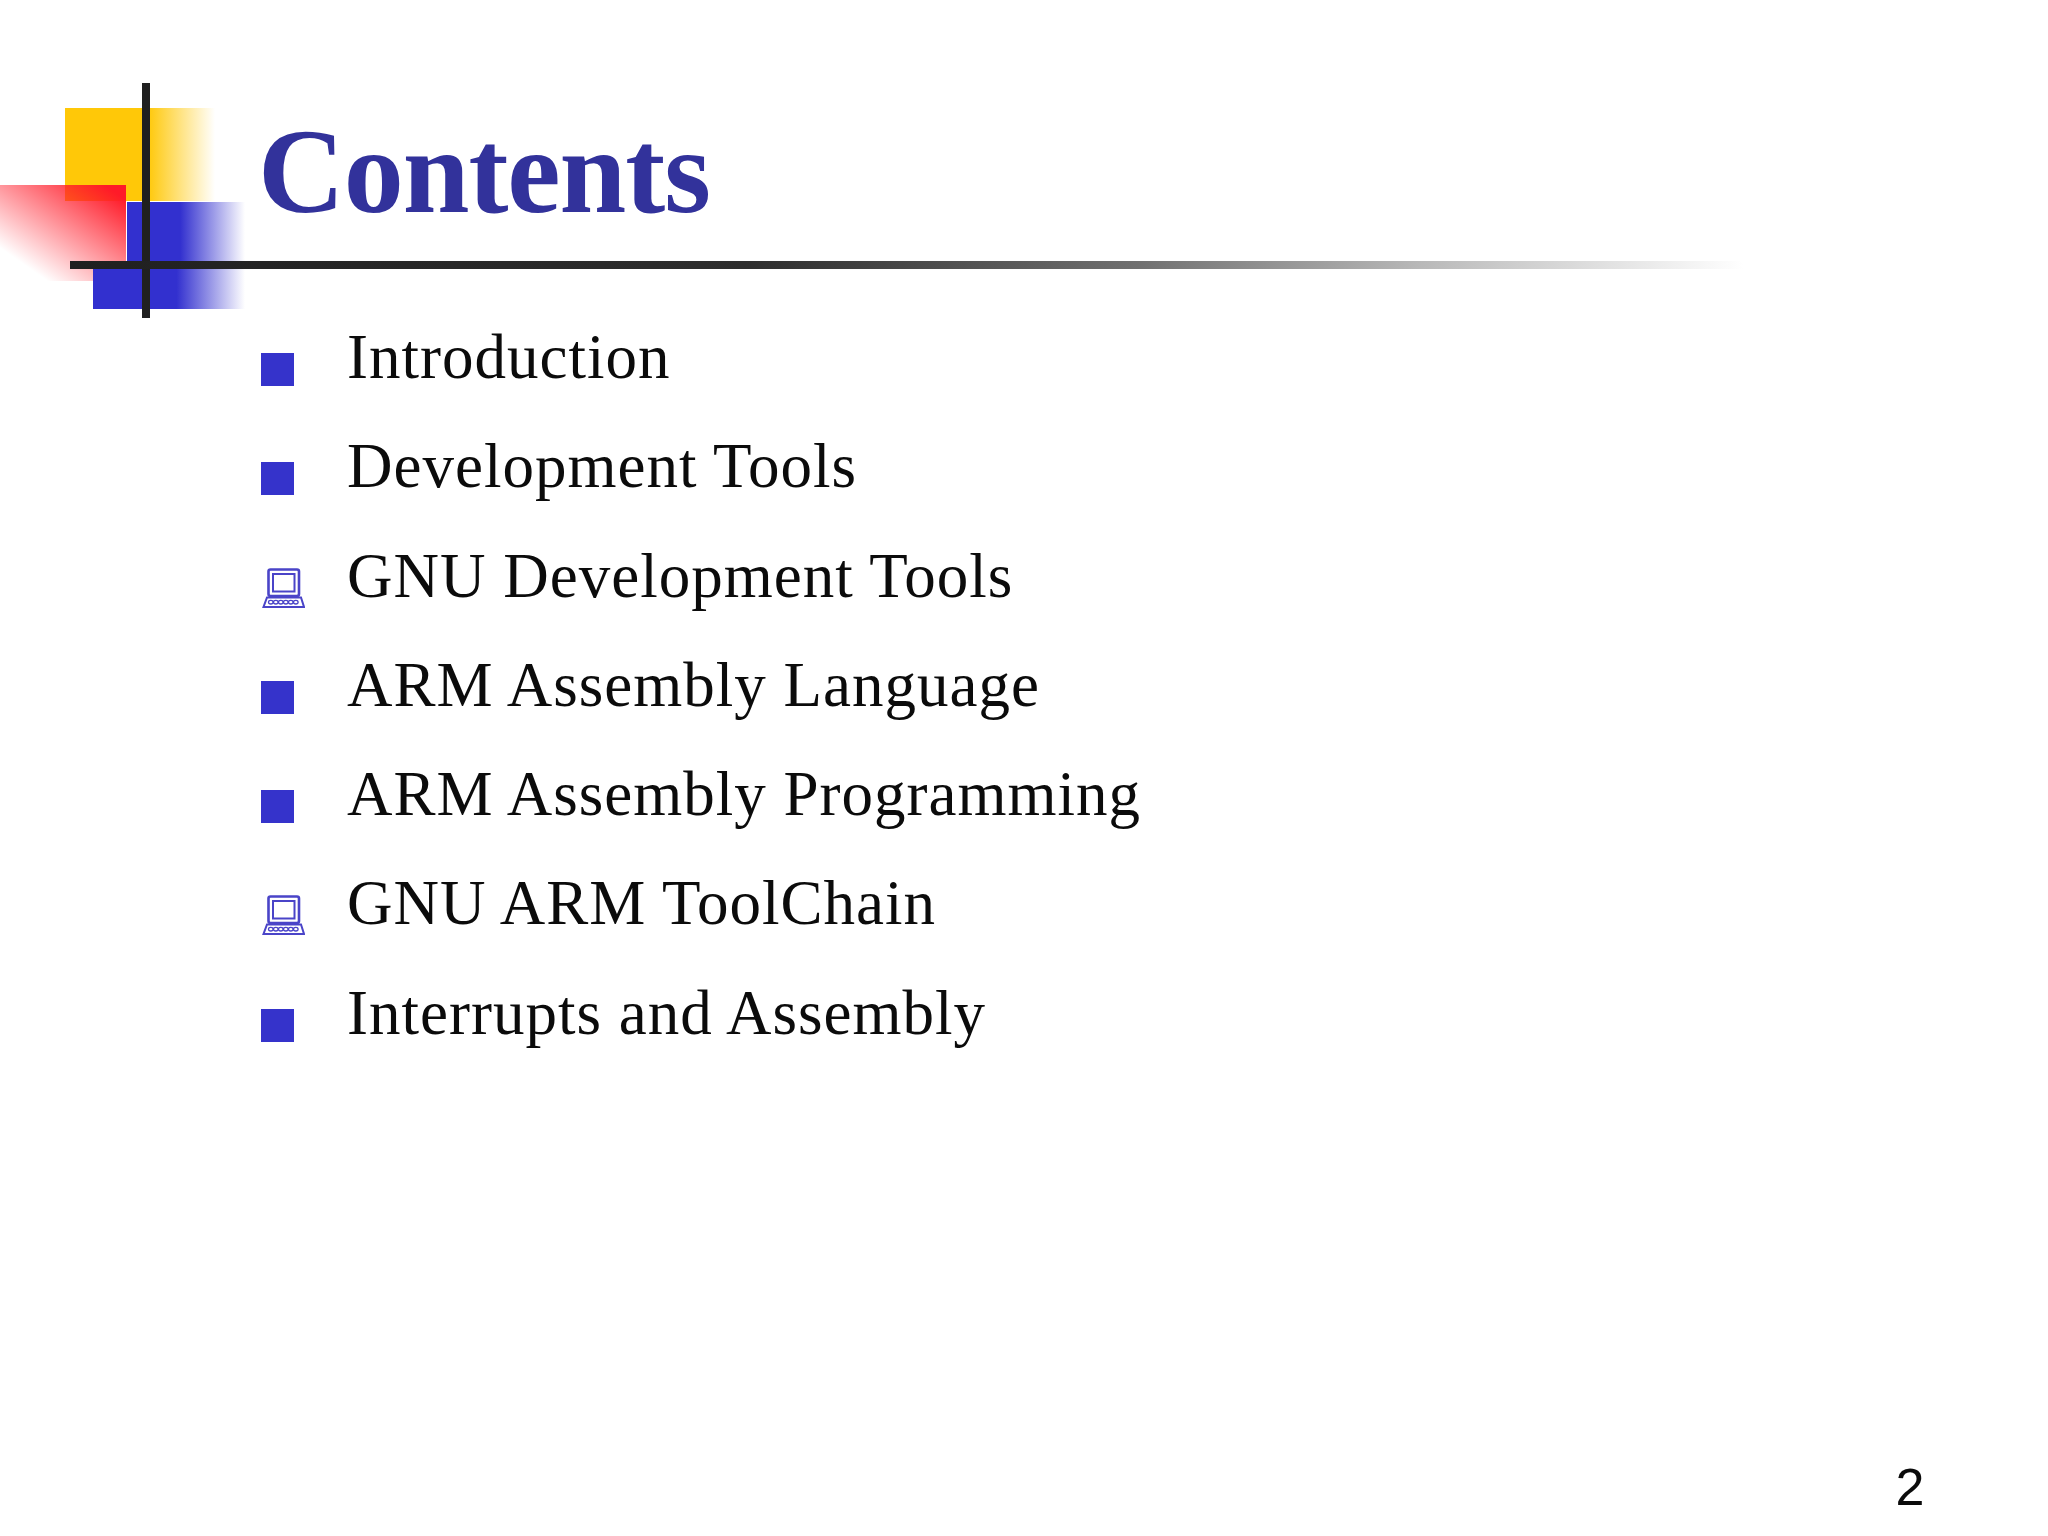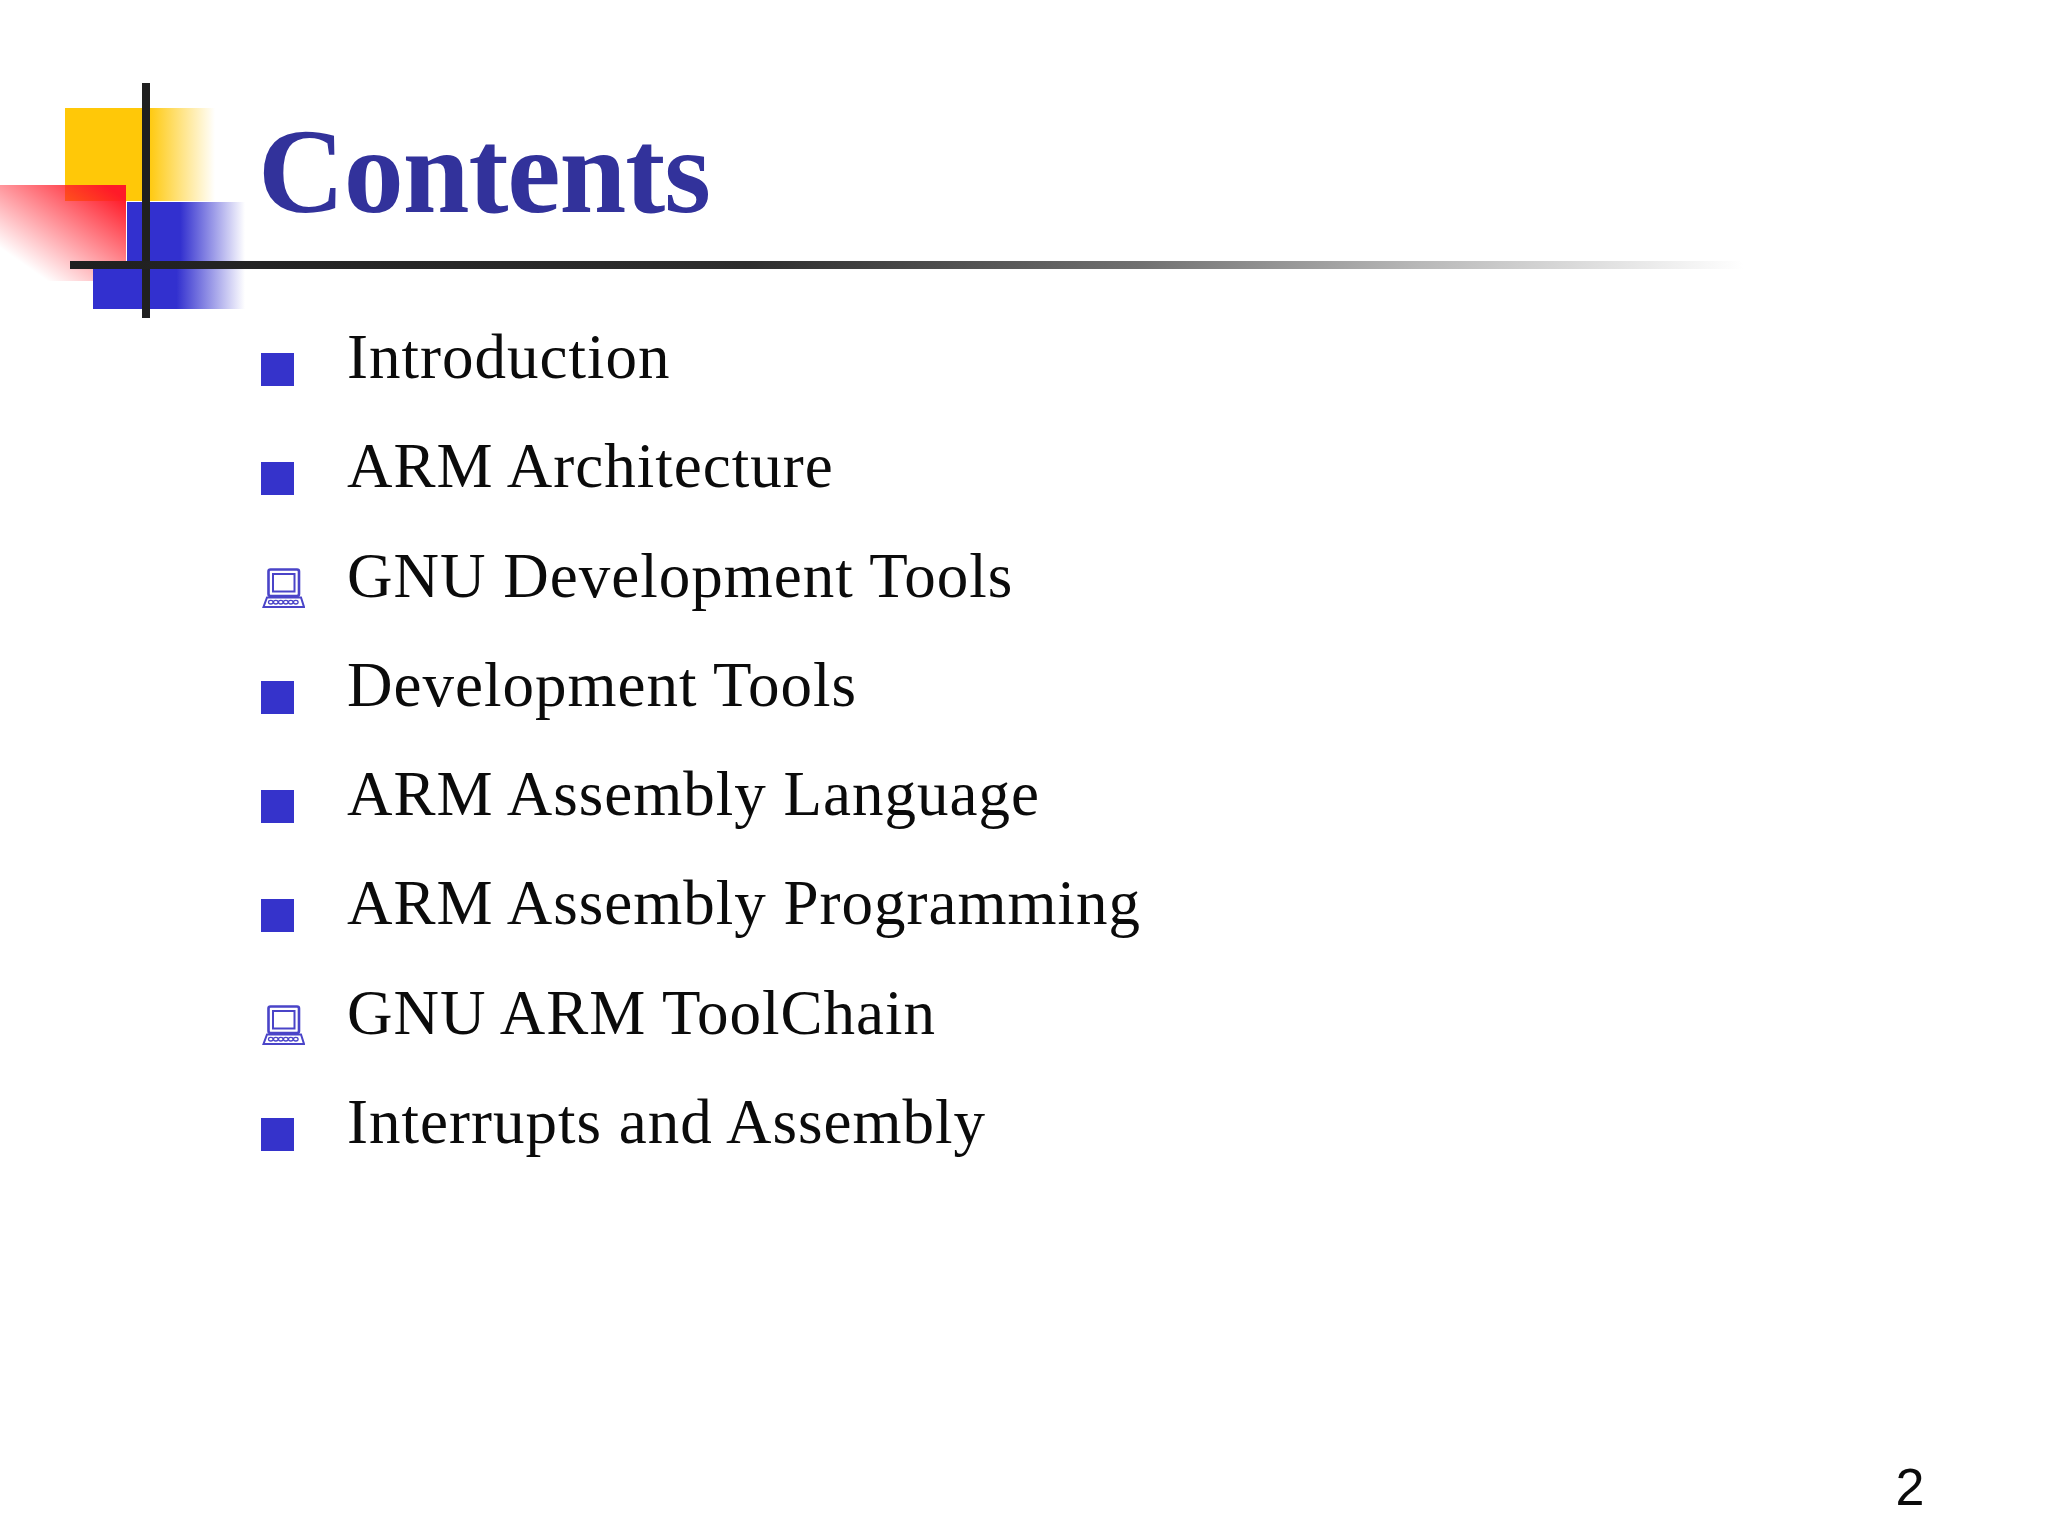--- a/index.html
+++ b/index.html
@@ -109,48 +109,43 @@
   <h1 class="title">Contents</h1>
 
   <ul class="contents">
   <li class="item">
     <span class="marker square"></span>
 
     <span class="label">Introduction</span>
   </li>
 
 
+
   <li class="item">
     <span class="marker square"></span>
 
-    <span class="label">ARM Architecture</span>
+    <span class="label">Development Tools</span>
   </li>
 
   <li class="item">
 
     <span class="marker laptop">
       <svg viewBox="0 0 44 42" fill="none" xmlns="http://www.w3.org/2000/svg">
         <rect x="7.5" y="1.5" width="30.5" height="26.5" rx="2" fill="#ffffff" stroke="currentColor" stroke-width="2.6"></rect>
         <rect x="12" y="6" width="21.5" height="17.5" fill="#ffffff" stroke="currentColor" stroke-width="2"></rect>
         <polygon points="6,29.5 40,29.5 43,39 2.5,39" fill="#ffffff" stroke="currentColor" stroke-width="2"></polygon>
         <ellipse cx="9.8" cy="34.2" rx="2.3" ry="1.8" stroke="currentColor" stroke-width="1.3"></ellipse>
         <ellipse cx="14.8" cy="34.2" rx="2.3" ry="1.8" stroke="currentColor" stroke-width="1.3"></ellipse>
         <ellipse cx="19.8" cy="34.2" rx="2.3" ry="1.8" stroke="currentColor" stroke-width="1.3"></ellipse>
         <ellipse cx="24.8" cy="34.2" rx="2.3" ry="1.8" stroke="currentColor" stroke-width="1.3"></ellipse>
         <ellipse cx="29.8" cy="34.2" rx="2.3" ry="1.8" stroke="currentColor" stroke-width="1.3"></ellipse>
         <ellipse cx="34.8" cy="34.2" rx="2.3" ry="1.8" stroke="currentColor" stroke-width="1.3"></ellipse>
       </svg>
     </span>
     <span class="label">GNU Development Tools</span>
-  </li>
-
-  <li class="item">
-    <span class="marker square"></span>
-
-    <span class="label">Development Tools</span>
   </li>
 
 
   <li class="item">
     <span class="marker square"></span>
 
     <span class="label">ARM Assembly Language</span>
   </li>
 
   <li class="item">

